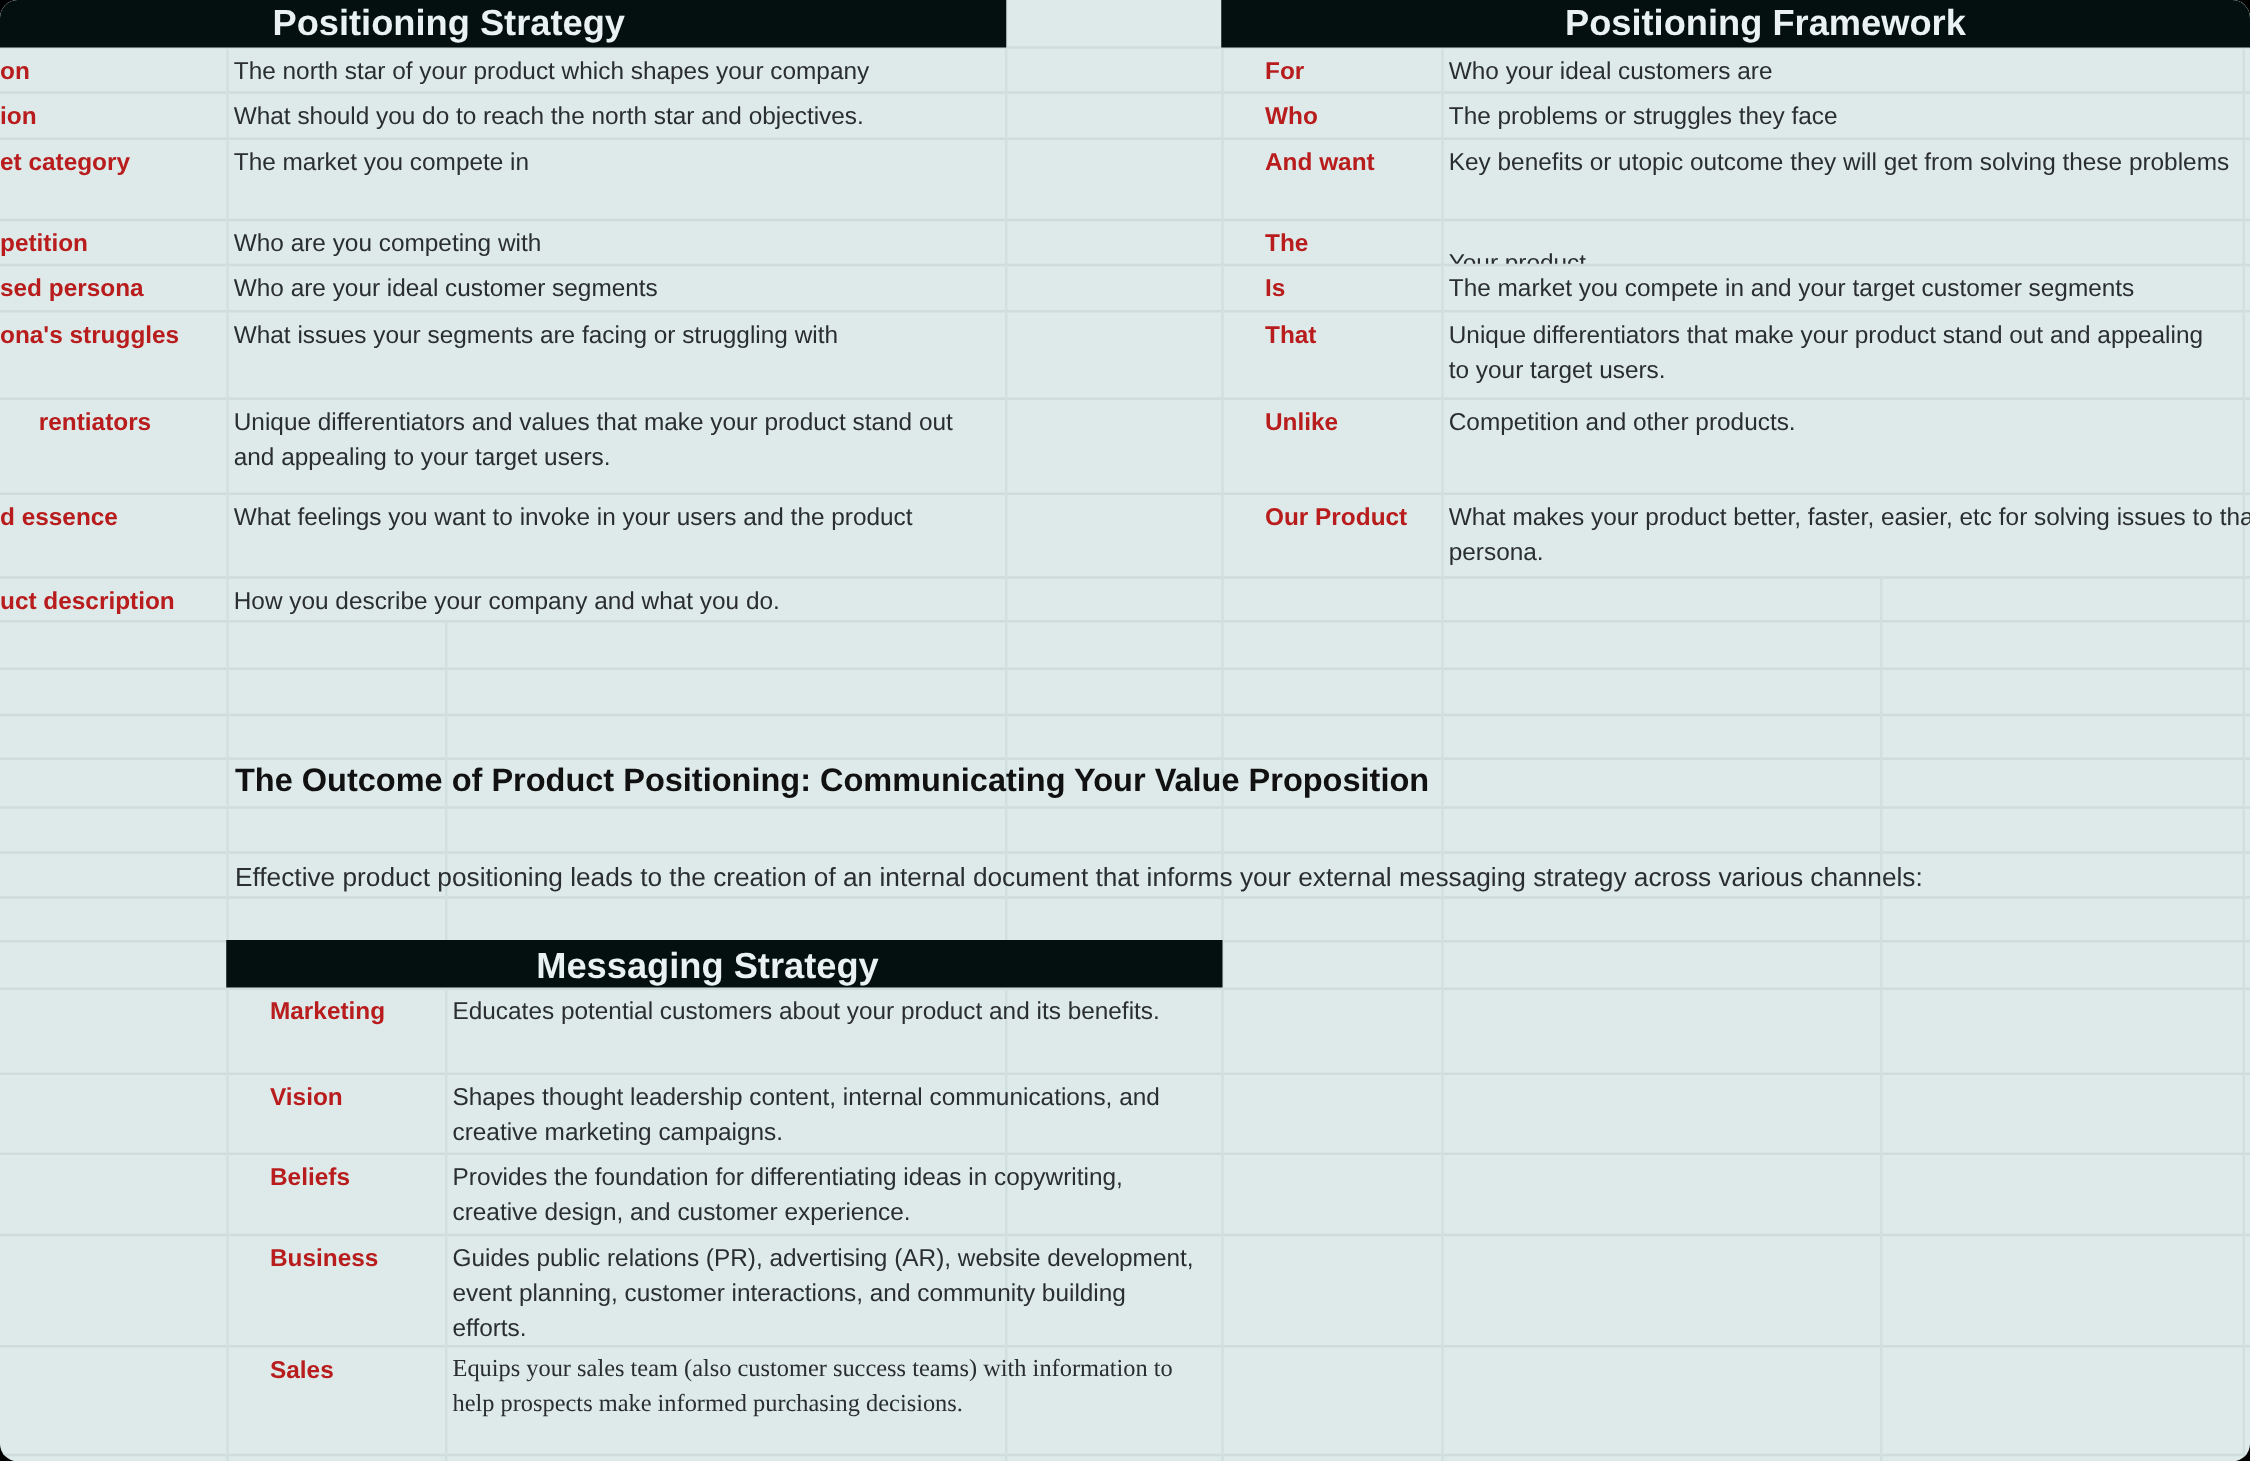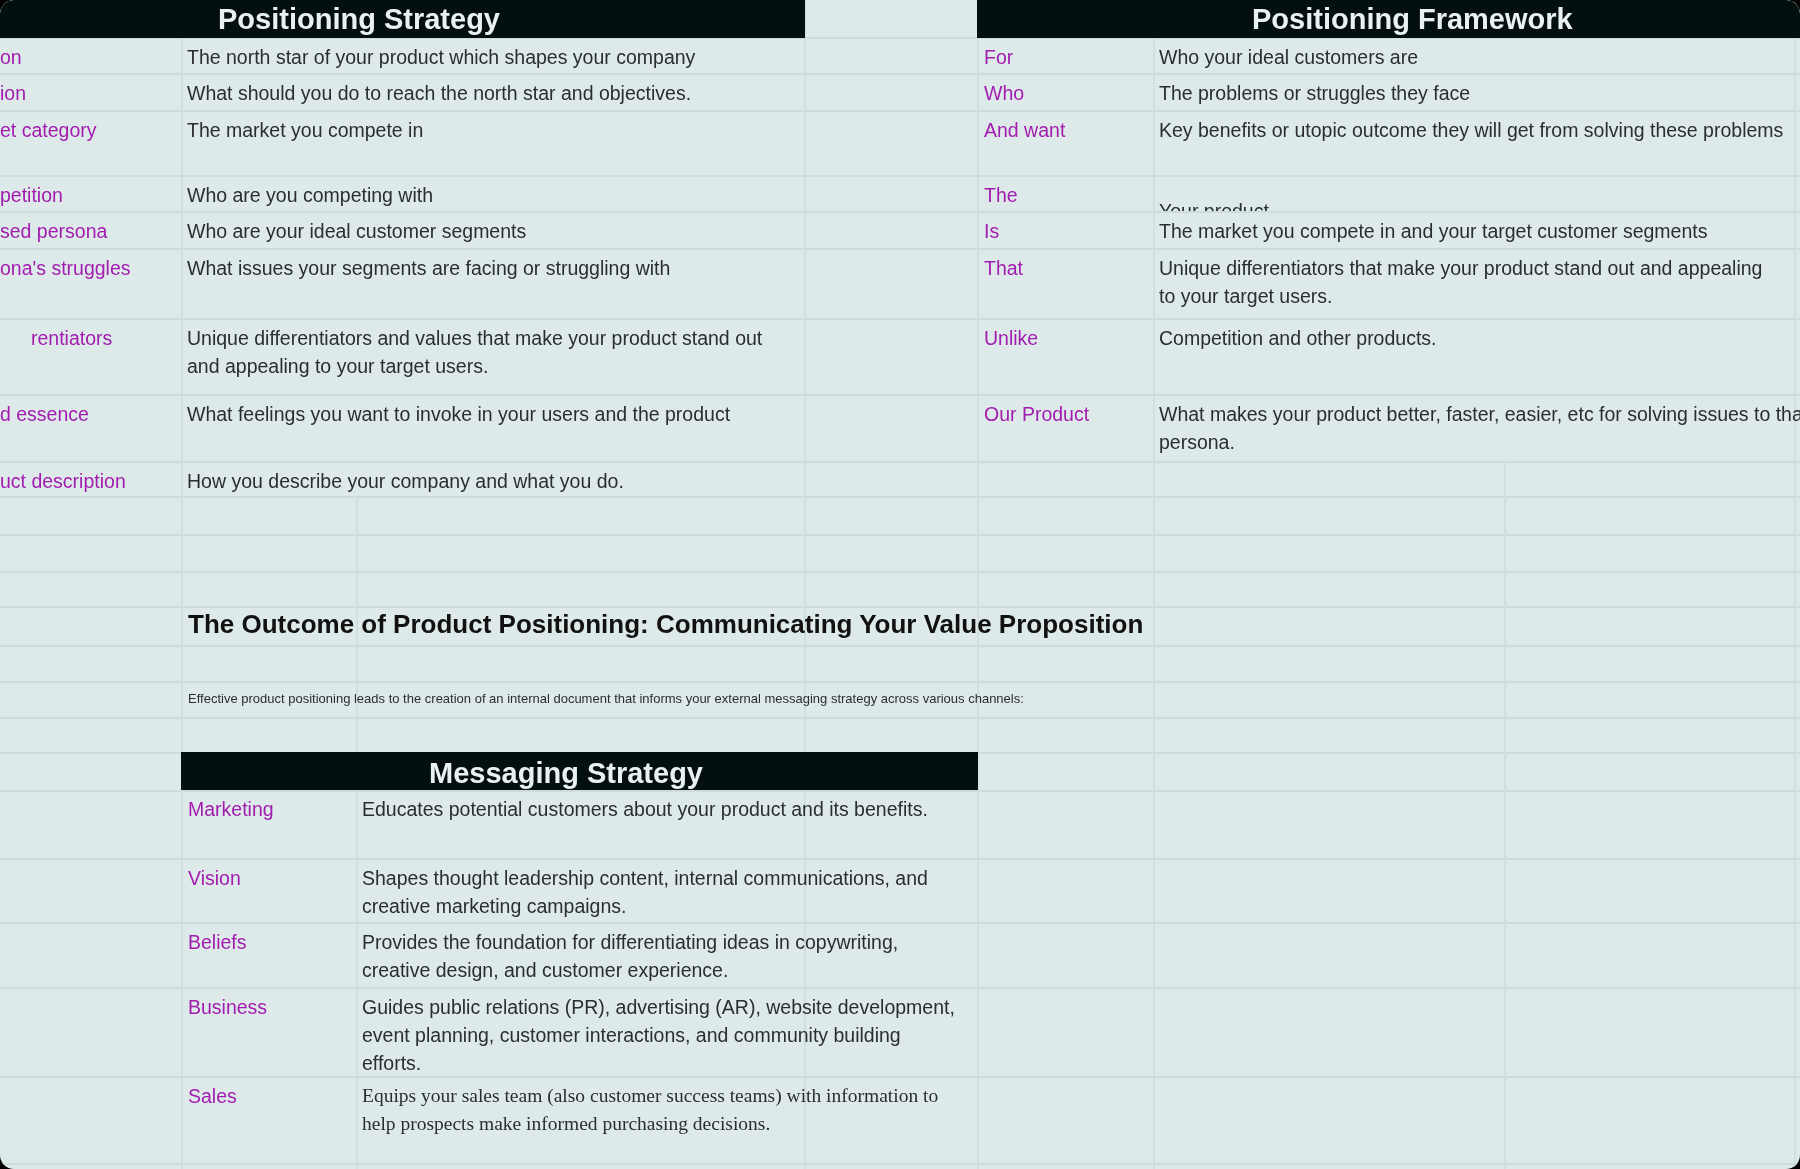--- a/index.html
+++ b/index.html
@@ -18,27 +18,27 @@
   .vline { position: absolute; top: 0; bottom: 0; width: 2px; background: #d2dfdf; }
   .header-bar {
     position: absolute; background: #040f10; color: #e9f1f1;
     font-weight: bold; font-size: 29px; text-align: center;
     line-height: 40px; white-space: nowrap; overflow: hidden;
   }
   .cell {
     position: absolute; font-size: 19.5px; line-height: 28px; color: #2a2e2e;
     padding-top: 5px; box-sizing: border-box; overflow: hidden;
   }
-  .label { font-weight: normal; color: #a21caf; }
+  .label { font-weight: bold; color: #b91c1c; padding-left: 28px; }
   .clip-inner { position: absolute; right: 8px; top: 5px; white-space: nowrap; }
   .title {
     position: absolute; font-size: 26px; font-weight: bold; color: #111;
     white-space: nowrap;
   }
-  .para { position: absolute; font-size: 13px; color: #2a2e2e; white-space: nowrap; }
+  .para { position: absolute; font-size: 21px; color: #2a2e2e; white-space: nowrap; }
 </style>
 </head>
 <body>
 
 <div class="sheet">
 
   <div class="hline" style="top:37px"></div>
   <div class="hline" style="top:73px"></div>
   <div class="hline" style="top:110px"></div>
   <div class="hline" style="top:175px"></div>

